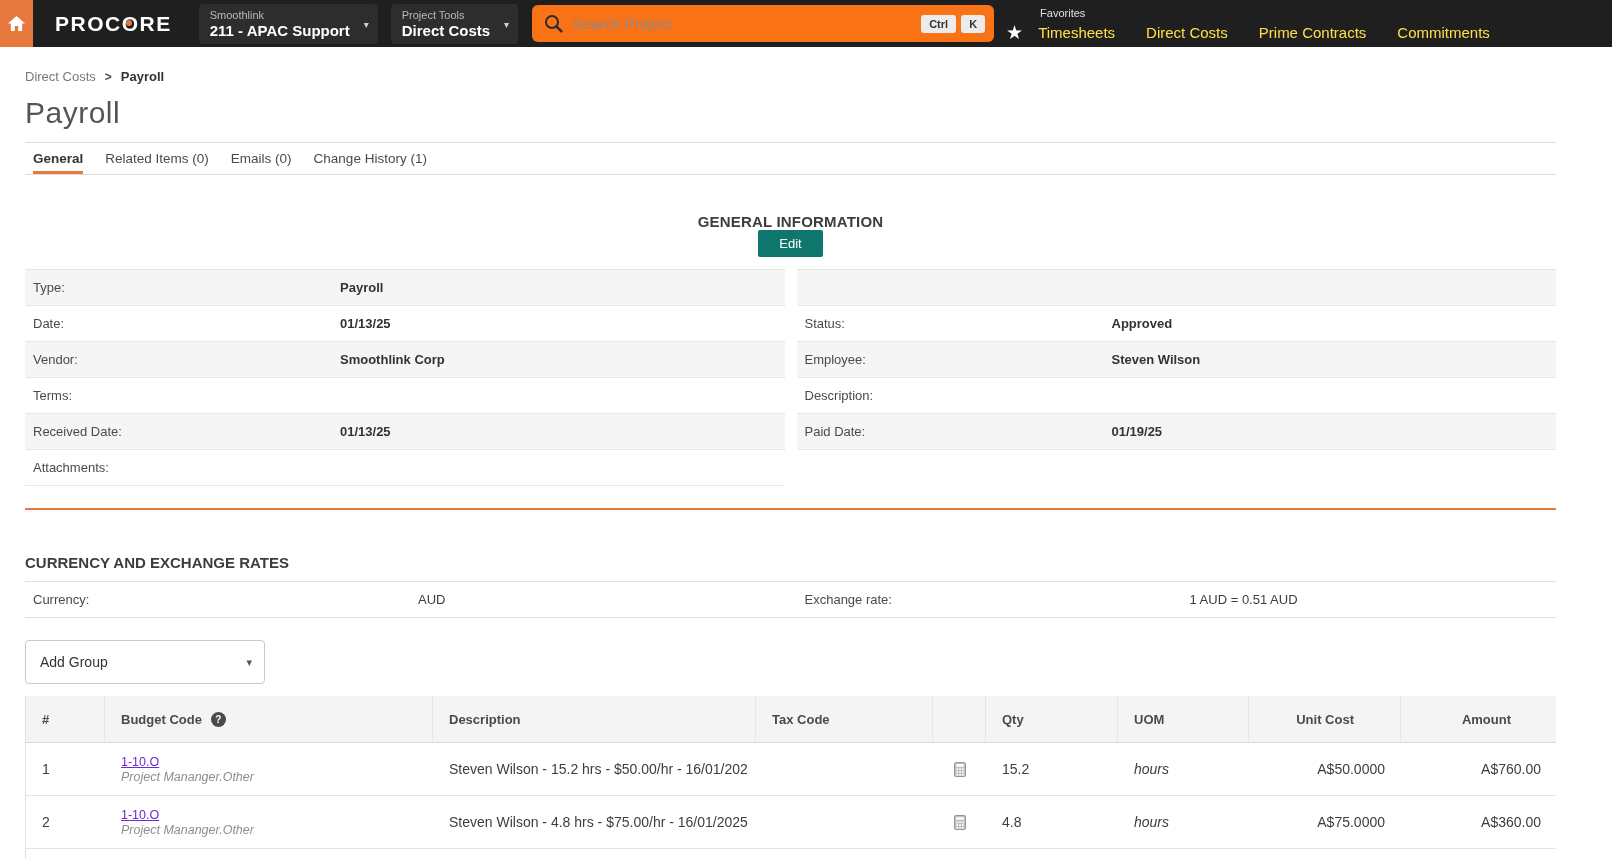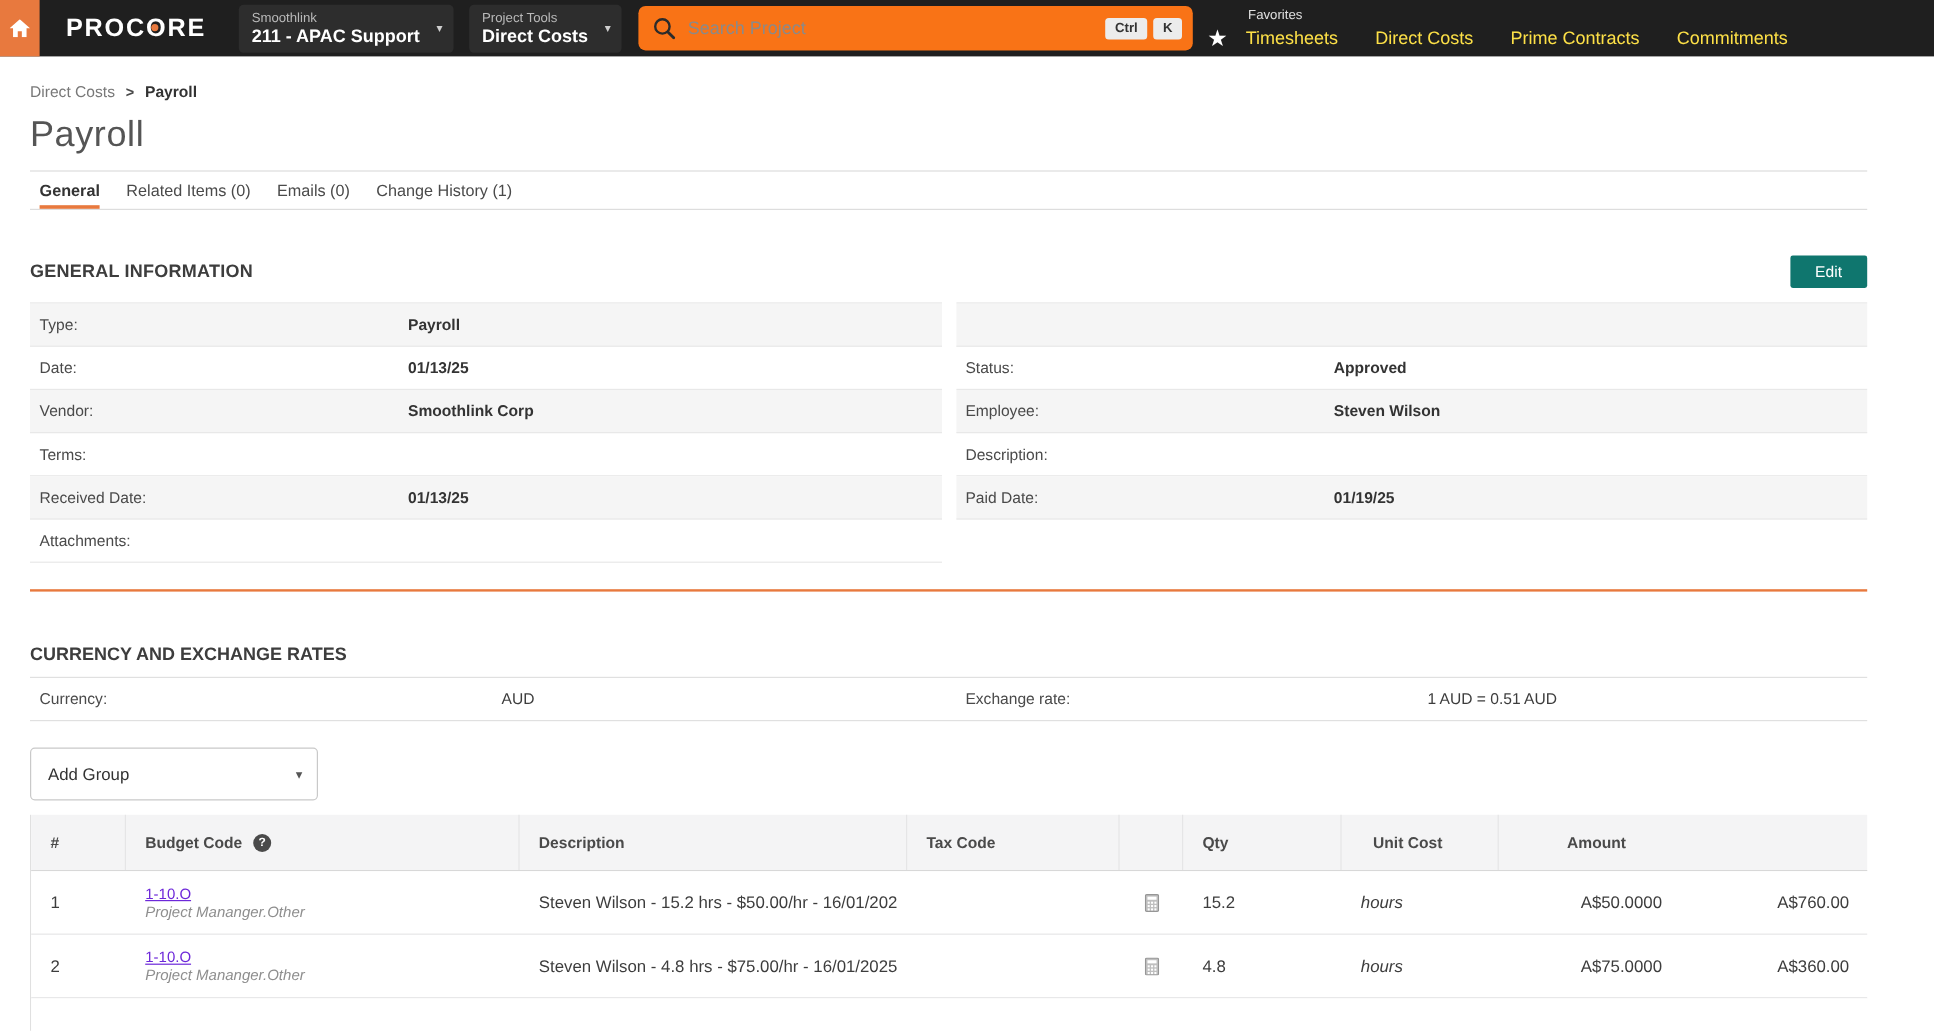--- a/index.html
+++ b/index.html
@@ -40,21 +40,21 @@
   .crumb-sep { color:#4a4a4a; font-weight:bold; font-size:12px; margin:0 9px; }
   .crumb-current { color:#333; font-weight:bold; }
   .page-title { font-size:30px; color:#555; margin-top:12px; font-weight:400;
     letter-spacing:0.5px; line-height:34px; }
   .tabs { display:flex; margin-top:12px; border-top:1px solid #ddd;
     border-bottom:1px solid #ddd; padding-left:8px; }
   .tab { font-size:13.5px; color:#4a4a4a; padding:8px 0 5px; margin-right:22px;
     cursor:pointer; border-bottom:3px solid transparent; }
   .tab.active { font-weight:bold; color:#333; border-bottom-color:#e8793e; }
 
-  .section-head-row { display:flex; justify-content:space-between; align-items:center; margin-top:38px; }
+  .section-head-row { display:flex; justify-content:space-between; align-items:center; margin-top:38px;flex-direction:column; }
   .section-title { font-size:15px; font-weight:bold; color:#3d3d3d; letter-spacing:0.2px; }
   .edit-btn { background:#0f766e; color:#fff; font-size:13px; padding:6px 21px; border:none;
     border-radius:2px; cursor:pointer; font-family:"Liberation Sans",sans-serif; }
 
   .fields { display:flex; gap:12px; margin-top:12px; }
   .fcol { flex:1; border-top:1px solid #e5e5e5; align-self:flex-start; }
   .frow { display:flex; align-items:center; height:36px; border-bottom:1px solid #e8e8e8;
     font-size:13px; }
   .frow.alt { background:#f5f5f5; }
   .flabel { width:315px; flex-shrink:0; padding-left:8px; color:#4a4a4a; }
@@ -233,20 +233,21 @@
     <div class="li-grid li-header">
       <div class="li-hcell">#</div>
       <div class="li-hcell">
         <span>Budget Code</span>
         <span class="help-icon">?</span>
       </div>
       <div class="li-hcell">Description</div>
       <div class="li-hcell">Tax Code</div>
       <div class="li-hcell"></div>
       <div class="li-hcell">Qty</div>
+      <div class="li-hcell">UOM</div>
       <div class="li-hcell right">Unit Cost</div>
       <div class="li-hcell right">Amount</div>
     </div>
 
     <div class="li-grid li-row">
       <div class="li-cell">1</div>
       <div class="li-cell cell-budget">
         <span class="bc-code">1-10.O</span>
         <span class="bc-cat">Project Mananger.Other</span>
       </div>

